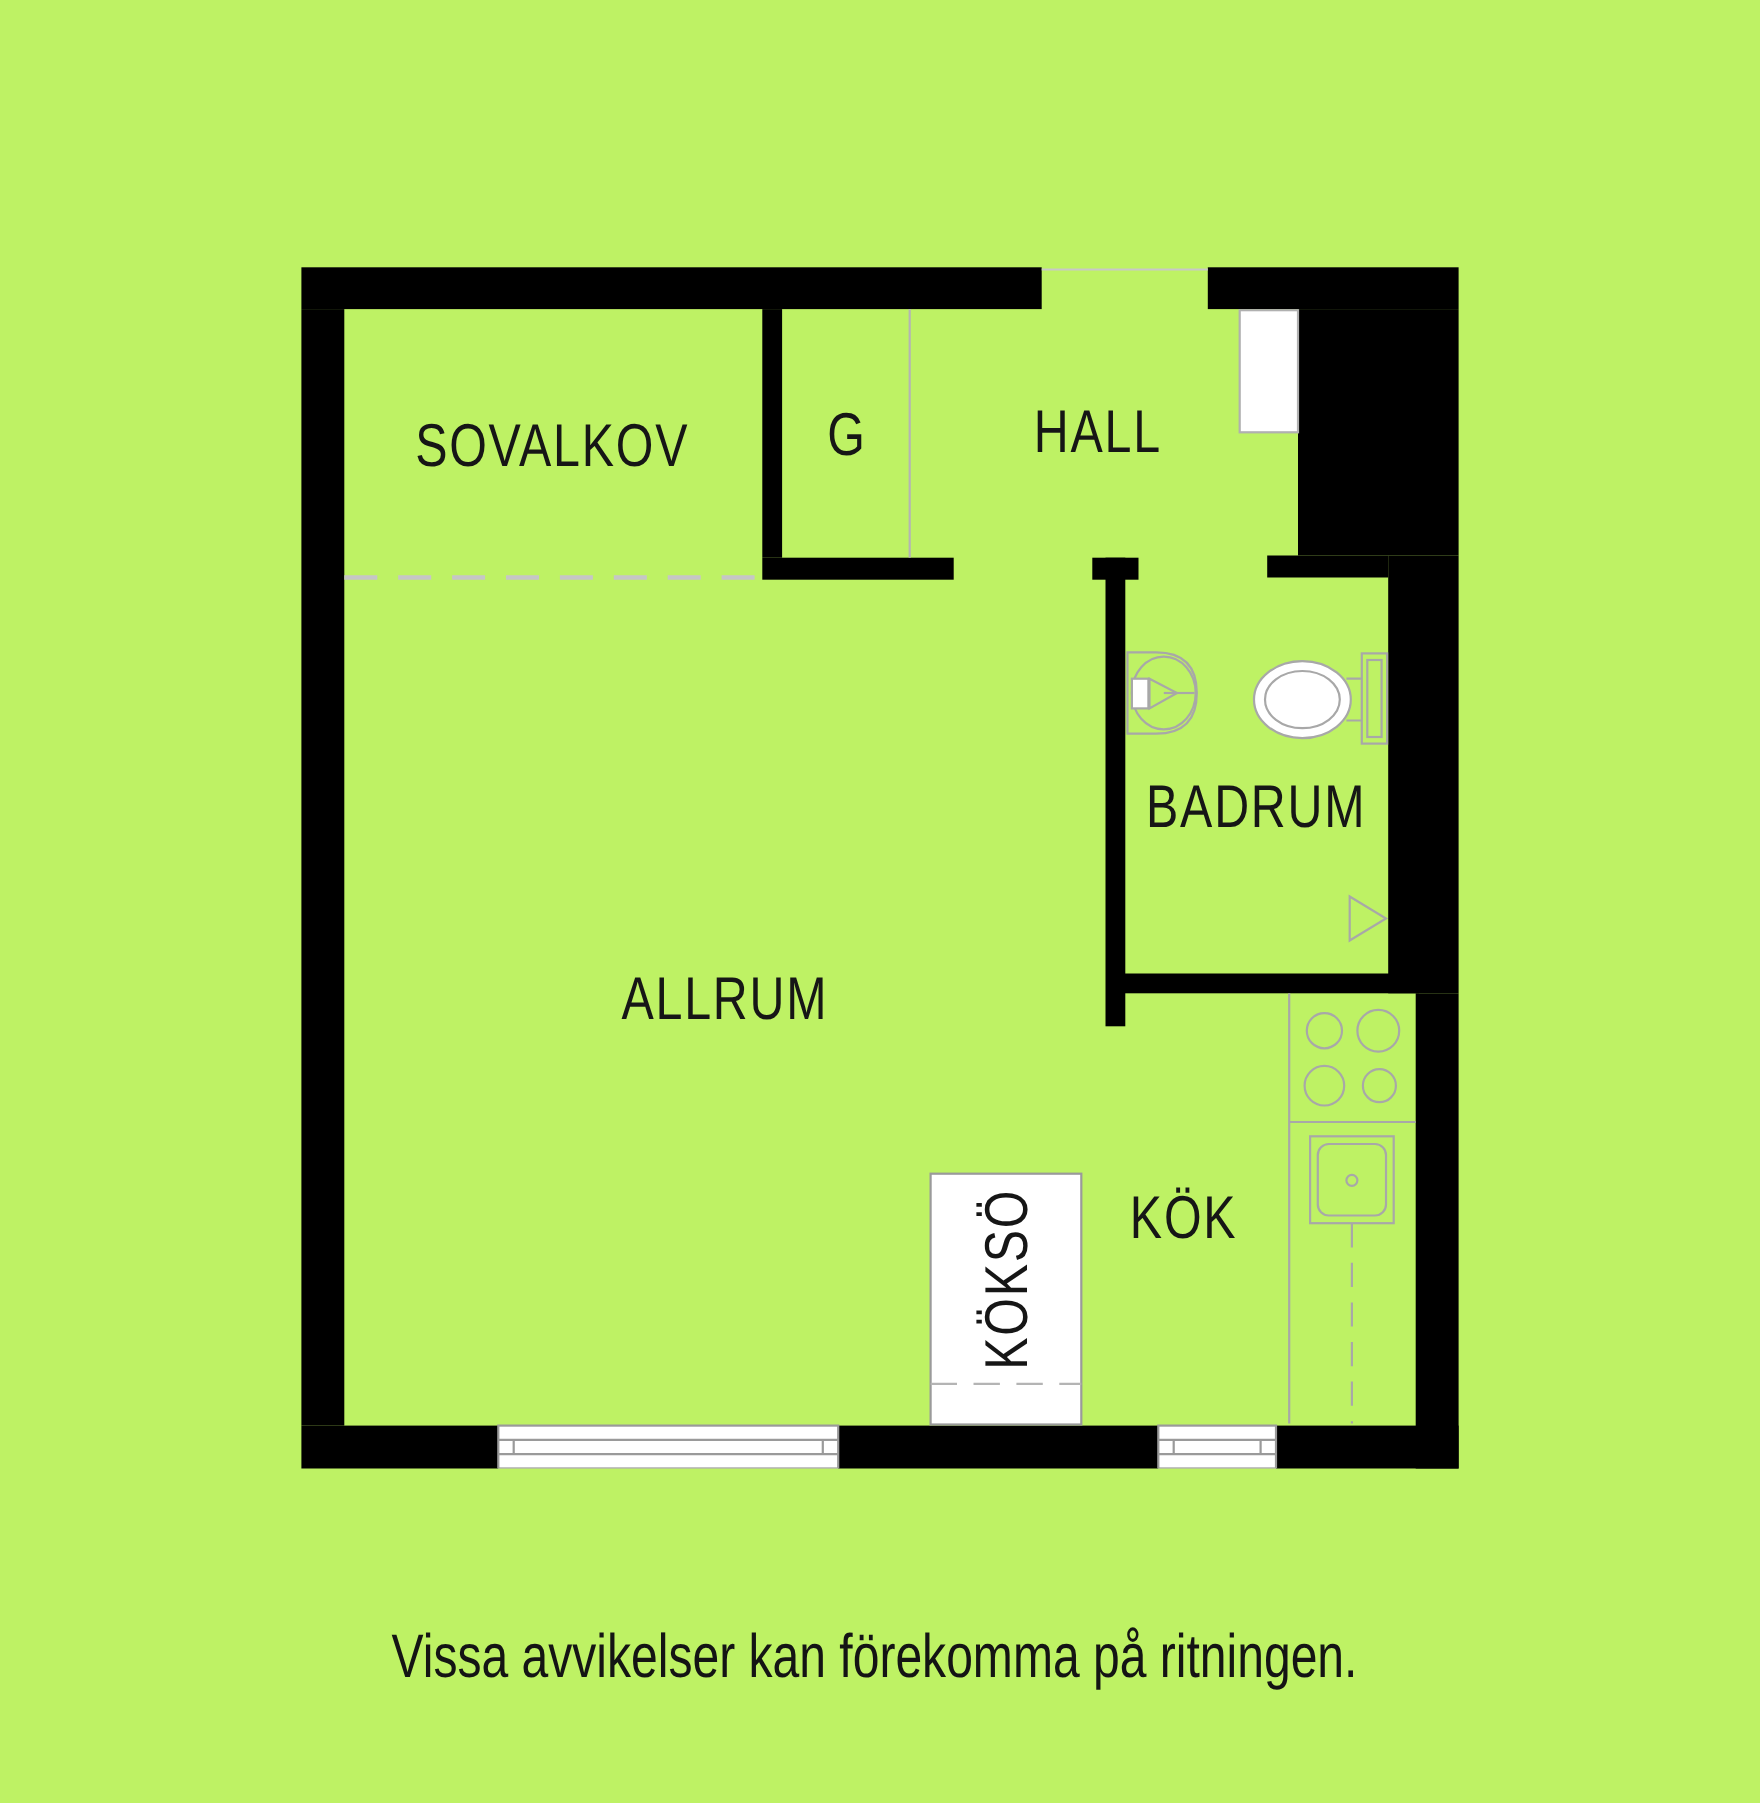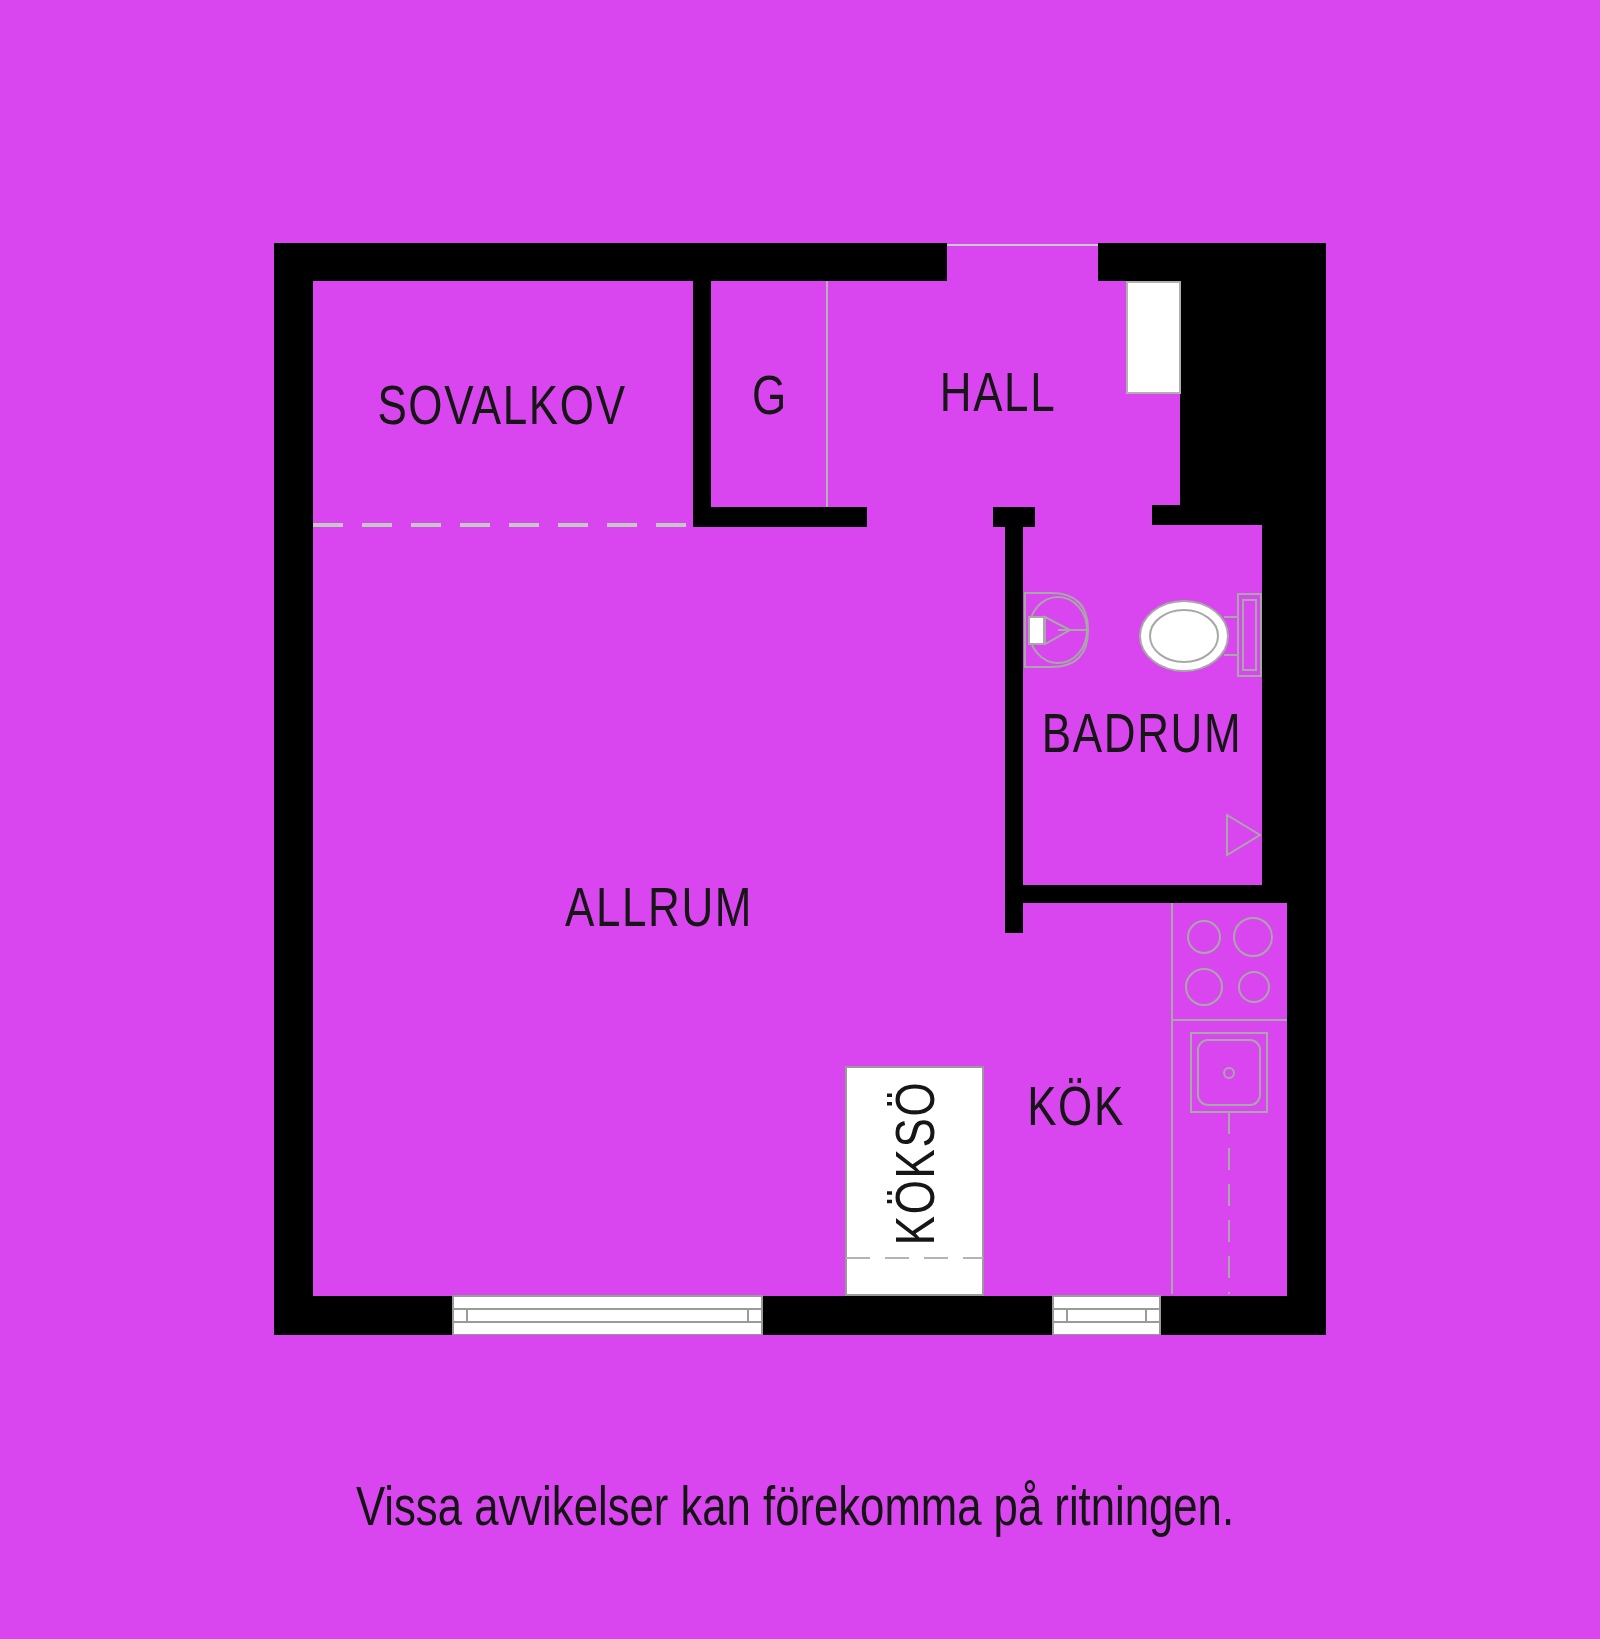--- a/index.html
+++ b/index.html
@@ -1,16 +1,16 @@
 <!DOCTYPE html>
 <html style="--wall: #000000;"><head>
 <meta charset="utf-8">
 <style>
   html,body{margin:0;padding:0;background:#fff;}
-  #canvas{position:relative;width:1600px;height:1639px;background:#d946ef;overflow:hidden;
+  #canvas{position:relative;width:1600px;height:1639px;background:#bef264;overflow:hidden;
           font-family:"Liberation Sans","DejaVu Sans",sans-serif;}
   #plan{position:absolute;left:274px;top:243px;width:1052px;height:1092px;}
   .wall{position:absolute;background:var(--wall,#000);}
   svg{position:absolute;left:0;top:0;}
   .room-label{position:absolute;white-space:nowrap;color:#161616;font-size:55px;
               letter-spacing:2px;font-weight:400;
               transform:translate(-50%,-50%) scaleX(0.8);}
   .room-label.vertical{transform:translate(-50%,-50%) rotate(-90deg) scaleX(0.8);}
   .caption{position:absolute;left:795px;top:1505px;white-space:nowrap;color:#141414;
            font-size:56px;letter-spacing:0px;font-weight:400;

